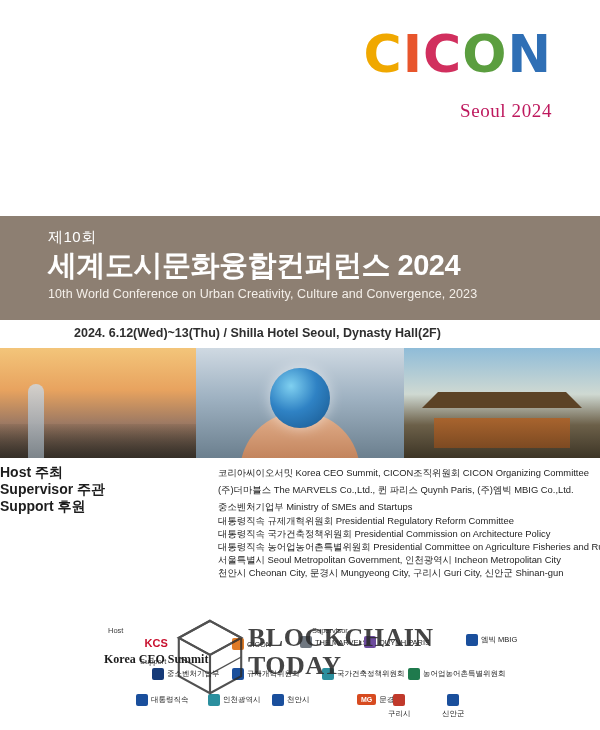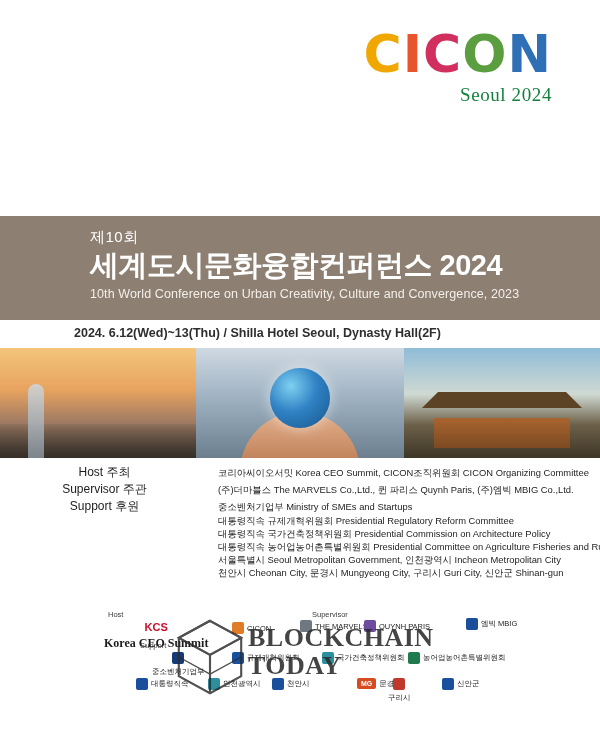--- a/index.html
+++ b/index.html
@@ -29,34 +29,34 @@
     font-family: "DejaVu Sans", sans-serif;
   }
   .cicon-word span { display: inline-block; }
   .c1 { color: #f0a800; }
   .c2 { color: #e8552c; }
   .c3 { color: #d12f5e; }
   .c4 { color: #5b9e3f; }
   .c5 { color: #2f6fb5; }
   .logo-sub {
     font-size: 19px;
-    color: #15803d;
+    color: #be185d;
     letter-spacing: 0.6px;
-    margin-top: 2px;
+    margin-top: 18px;
     font-family: "Liberation Serif", serif;
   }
 
   
   .band {
     position: absolute;
     top: 216px; left: 0;
     width: 600px; height: 104px;
     background: #8d7f72;
     color: #ffffff;
-    padding: 12px 0 0 90px;
+    padding: 12px 0 0 48px;
   }
   .band .kicker {
     font-size: 15px;
     letter-spacing: 0.5px;
     margin-bottom: 1px;
   }
   .band .main-title {
     font-size: 29px;
     font-weight: bold;
     letter-spacing: -0.5px;
@@ -138,33 +138,33 @@
   .credits {
     position: absolute;
     top: 466px; left: 0; width: 600px;
     font-size: 9.4px;
     color: #1d1d1d;
     line-height: 13.2px;
   }
   .credit-row { display: flex; margin-bottom: 4px; }
   .credit-label {
     width: 218px;
-    text-align: center;
+    text-align: left;
     padding-right: 9px;
-    font-weight: normal;
-    font-size: 12px;
+    font-weight: bold;
+    font-size: 14px;
     flex: 0 0 218px;
   }
   .credit-val { flex: 1; }
   .credit-val div { white-space: nowrap; }
 
   
   .sponsors {
     position: absolute;
-    top: 608px; left: 0; width: 542px; height: 106px;
+    top: 624px; left: 0; width: 542px; height: 106px;
   }
   .sp-cat {
     position: absolute;
     font-size: 7.5px;
     color: #3b3b3b;
   }
   .sp-host { left: 108px; top: 2px; }
   .sp-supervisor { left: 312px; top: 2px; }
   .sp-support { left: 140px; top: 33px; }
 
@@ -185,30 +185,30 @@
     color: #fff;
     font-weight: bold;
   }
   .sp1 { left: 104px; top: 13px; flex-direction: column; }
   .sp1 .kcs { color: #c8102e; font-weight: bold; font-size: 11px; }
   .sp1 .kcs-t { font-size: 12px; font-weight: bold; color: #1c1c1c; font-family: "Liberation Serif", serif; }
   .sp2 { left: 232px; top: 14px; }
   .sp3 { left: 300px; top: 12px; }
   .sp4 { left: 364px; top: 12px; }
   .sp6 { left: 466px; top: 10px; text-align: center; }
-  .sp7 { left: 152px; top: 44px; flex-direction: column; }
+  .sp7 { left: 152px; top: 44px; }
   .sp8 { left: 232px; top: 44px; }
   .sp9 { left: 322px; top: 44px; }
   .sp10 { left: 408px; top: 44px; }
   .sp11 { left: 136px; top: 70px; }
   .sp12 { left: 208px; top: 70px; }
   .sp13 { left: 272px; top: 70px; }
   .sp14 { left: 330px; top: 70px; padding-left: 27px; }
   .sp15 { left: 388px; top: 70px; flex-direction: column; }
-  .sp16 { left: 442px; top: 70px; }
+  .sp16 { left: 442px; top: 70px; flex-direction: column; }
 
   .sq { width: 12px; height: 12px; border-radius: 2px; display: inline-block; }
   .sq-blue { background: #1a4f9c; }
   .sq-navy { background: #153a78; }
   .sq-green { background: #1f7a4d; }
   .sq-red { background: #c0392b; }
   .sq-orange { background: #e07b27; }
   .sq-teal { background: #2b8f9e; }
   .sq-gray { background: #6f7780; }
   .sq-purple { background: #6d4b9e; }

